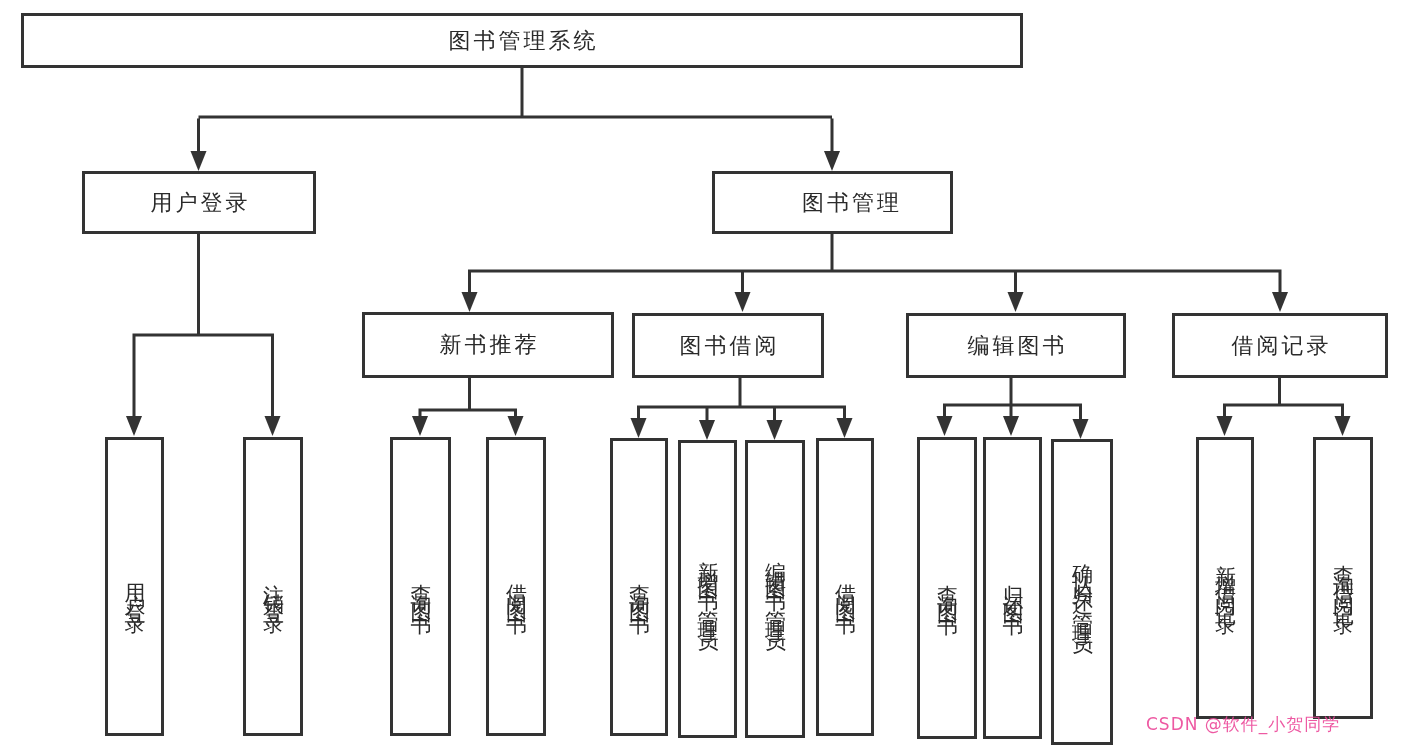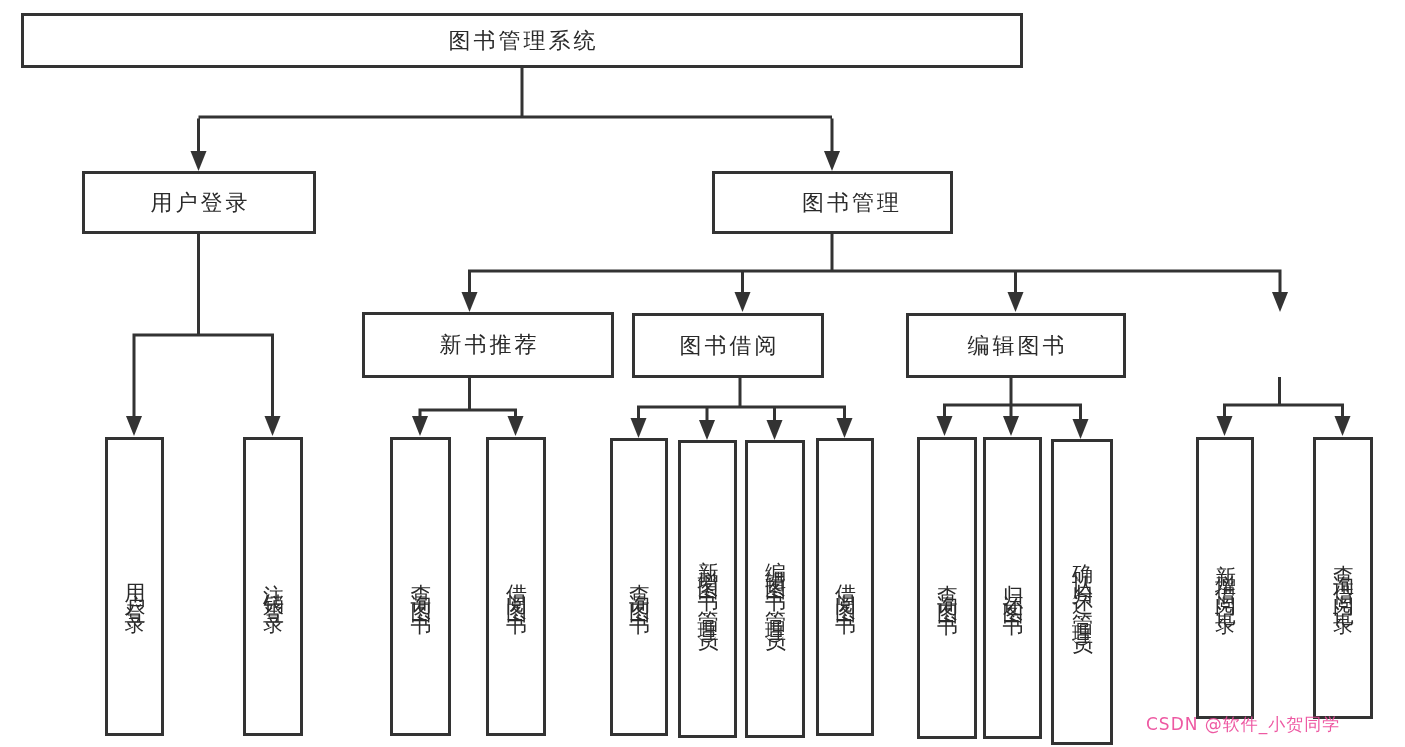--- a/index.html
+++ b/index.html
@@ -118,20 +118,21 @@
   </svg>
 
   <div class="node hbox" style="left:21px; top:13px; width:1002px; height:55px;">图书管理系统</div>
 
   <div class="node hbox" style="left:82px; top:171px; width:234px; height:63px;">用户登录</div>
   <div class="node hbox" style="left:712px; top:171px; width:241px; height:63px;padding-left:36px;">图书管理</div>
 
   <div class="node hbox" style="left:362px; top:312px; width:252px; height:66px;">新书推荐</div>
   <div class="node hbox" style="left:632px; top:313px; width:192px; height:65px;">图书借阅</div>
   <div class="node hbox" style="left:906px; top:313px; width:220px; height:65px;">编辑图书</div>
+  <div class="node hbox" style="left:1172px; top:313px; width:216px; height:65px;">借阅记录</div>
 
   <div class="node vbox" style="left:105px; top:437px; width:59px; height:299px;">用户登录</div>
   <div class="node vbox" style="left:243px; top:437px; width:60px; height:299px;">注销登录</div>
 
   <div class="node vbox" style="left:390px; top:437px; width:61px; height:299px;">查询图书</div>
   <div class="node vbox" style="left:486px; top:437px; width:60px; height:299px;">借阅图书</div>
 
   <div class="node vbox" style="left:610px; top:438px; width:58px; height:298px;">查询图书</div>
   <div class="node vbox" style="left:678px; top:440px; width:59px; height:298px;">新增图书（管理员）</div>
   <div class="node vbox" style="left:745px; top:440px; width:60px; height:298px;">编辑图书（管理员）</div>

